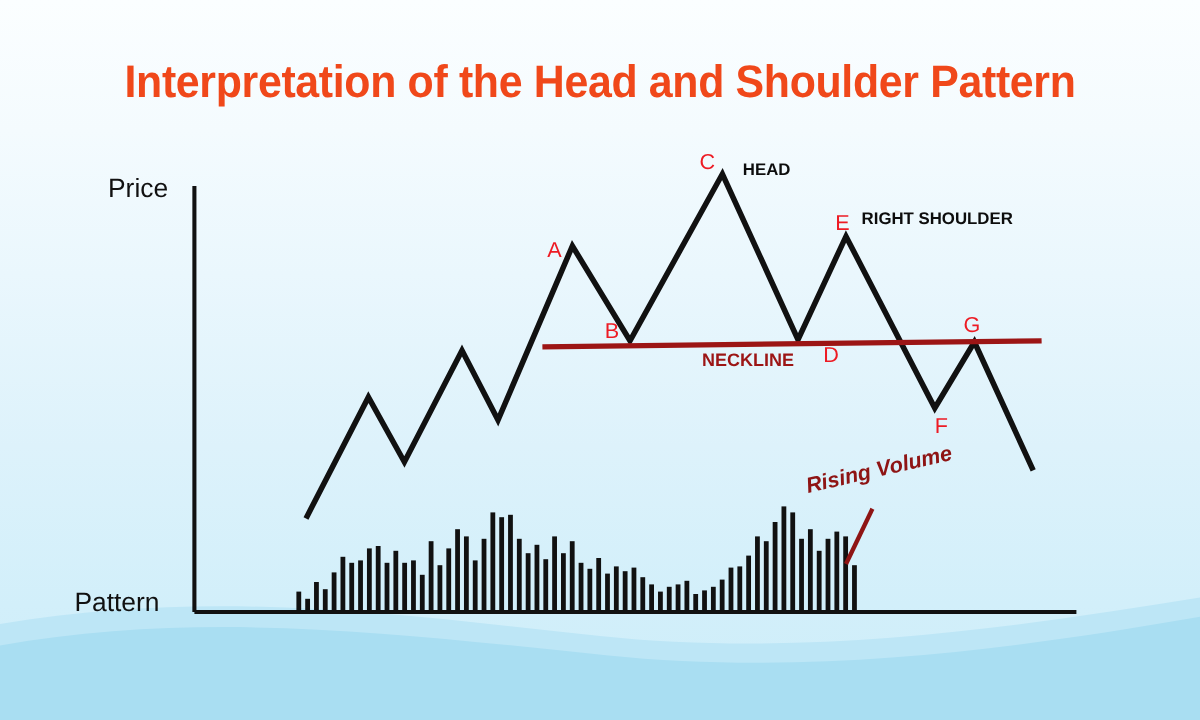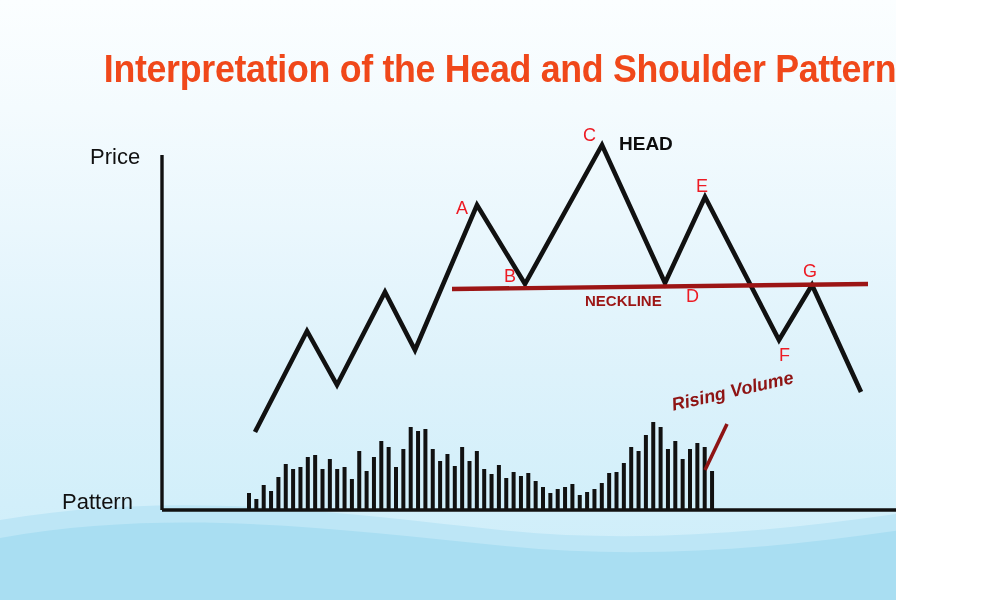--- a/index.html
+++ b/index.html
@@ -9,21 +9,21 @@
   }
   body {
     width: 1000px;
     height: 600px;
     overflow: hidden;
     font-family: "Liberation Sans", sans-serif;
     background: #ffffff;
   }
   #stage {
     position: relative;
-    width: 896px;
+    width: 1000px;
     height: 600px;
     overflow: hidden;
     background: linear-gradient(to bottom,
        #fbfeff 0%,
        #f4fbfe 18%,
        #eaf7fd 38%,
        #ddf2fb 62%,
        #d2effa 84%,
        #cdedf9 100%);
   }
@@ -62,21 +62,21 @@
     color: #111111;
     white-space: nowrap;
   }
   #label-price { left: 90px; top: 144px; }
   #label-volume { left: 62px; top: 489px; }
 
   .pattern-label {
     position: absolute;
     font-family: "Liberation Sans", sans-serif;
     font-weight: bold;
-    font-size: 19px;
+    font-size: 14px;
     color: #0d0d0d;
     white-space: nowrap;
   }
   #label-left-shoulder { left: 377px; top: 176px; }
   #label-head { left: 619px; top: 133px; }
   #label-right-shoulder { left: 718px; top: 174px; }
 
   .point-label {
     position: absolute;
     font-family: "Liberation Sans", sans-serif;
@@ -207,20 +207,21 @@
 
     <line id="volume-arrow" stroke="#8e1414" stroke-width="3.6" stroke-linecap="butt" x1="705" y1="470" x2="727" y2="424"></line>
   </svg>
 
   <div class="title">Interpretation of the Head and Shoulder Pattern</div>
 
   <div class="axis-label" id="label-price">Price</div>
   <div class="axis-label" id="label-volume">Pattern</div>
 
   <div class="pattern-label" id="label-head">HEAD</div>
+  <div class="pattern-label" id="label-right-shoulder">RIGHT SHOULDER</div>
 
   <div id="label-neckline">NECKLINE</div>
 
   <div id="label-rising-volume">Rising Volume</div>
 
   <div class="point-label" id="point-a">A</div>
   <div class="point-label" id="point-b">B</div>
   <div class="point-label" id="point-c">C</div>
   <div class="point-label" id="point-d">D</div>
   <div class="point-label" id="point-e">E</div>

